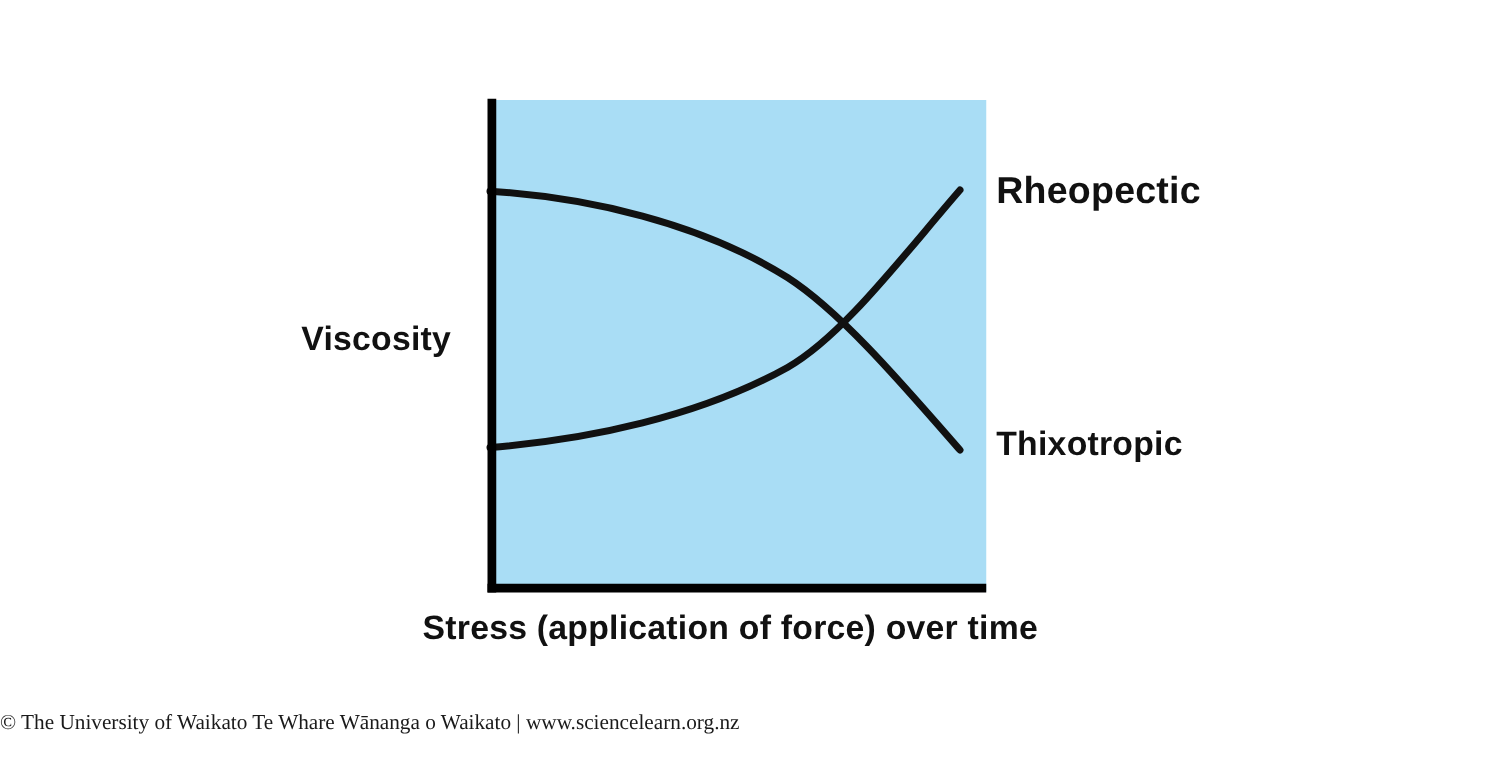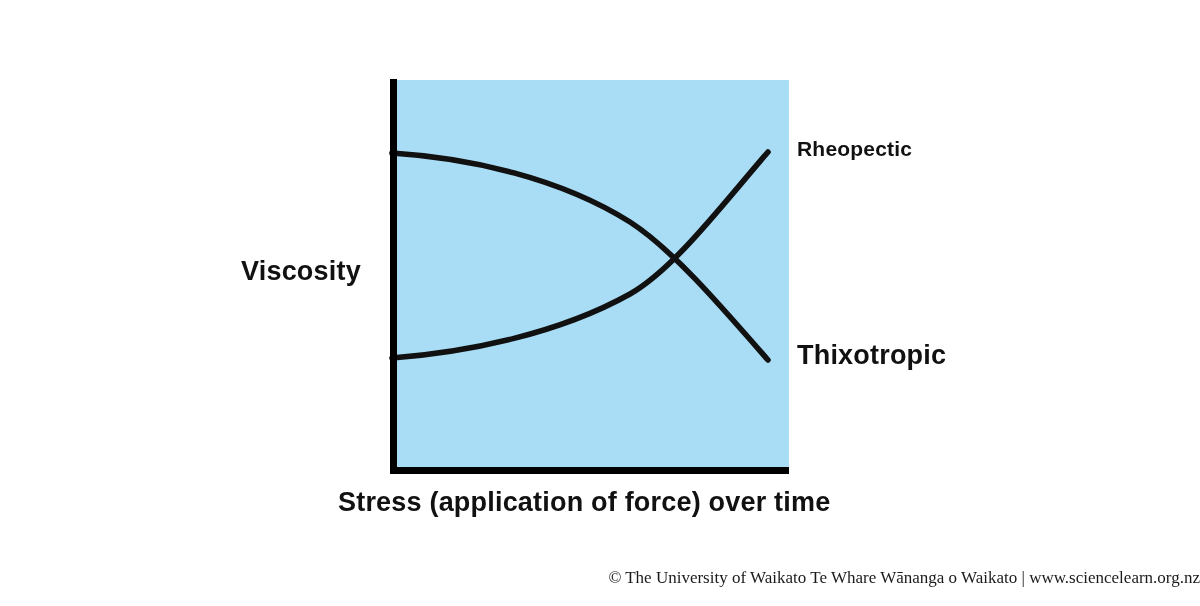--- a/index.html
+++ b/index.html
@@ -54,37 +54,37 @@
   #x-axis-title {
     left: 338px;
     top: 489px;
     font-size: 27px;
     letter-spacing: 0.2px;
   }
 
   #series-label-rheopectic {
     left: 797px;
     top: 138px;
-    font-size: 21px;
+    font-size: 30px;
     letter-spacing: 0.2px;
   }
 
   #series-label-thixotropic {
     left: 797px;
     top: 342px;
     font-size: 27px;
     letter-spacing: 0.2px;
   }
 
   #attribution {
     position: absolute;
     left: 0;
     top: 566px;
     width: 1200px;
-    text-align: right;
+    text-align: left;
     font-family: "Liberation Serif", serif;
     font-weight: normal;
     font-size: 17px;
     color: #1a1a1a;
     white-space: nowrap;
     line-height: 1.4;
   }
 </style>
 </head>
 <body style="background: rgb(255, 255, 255);">

